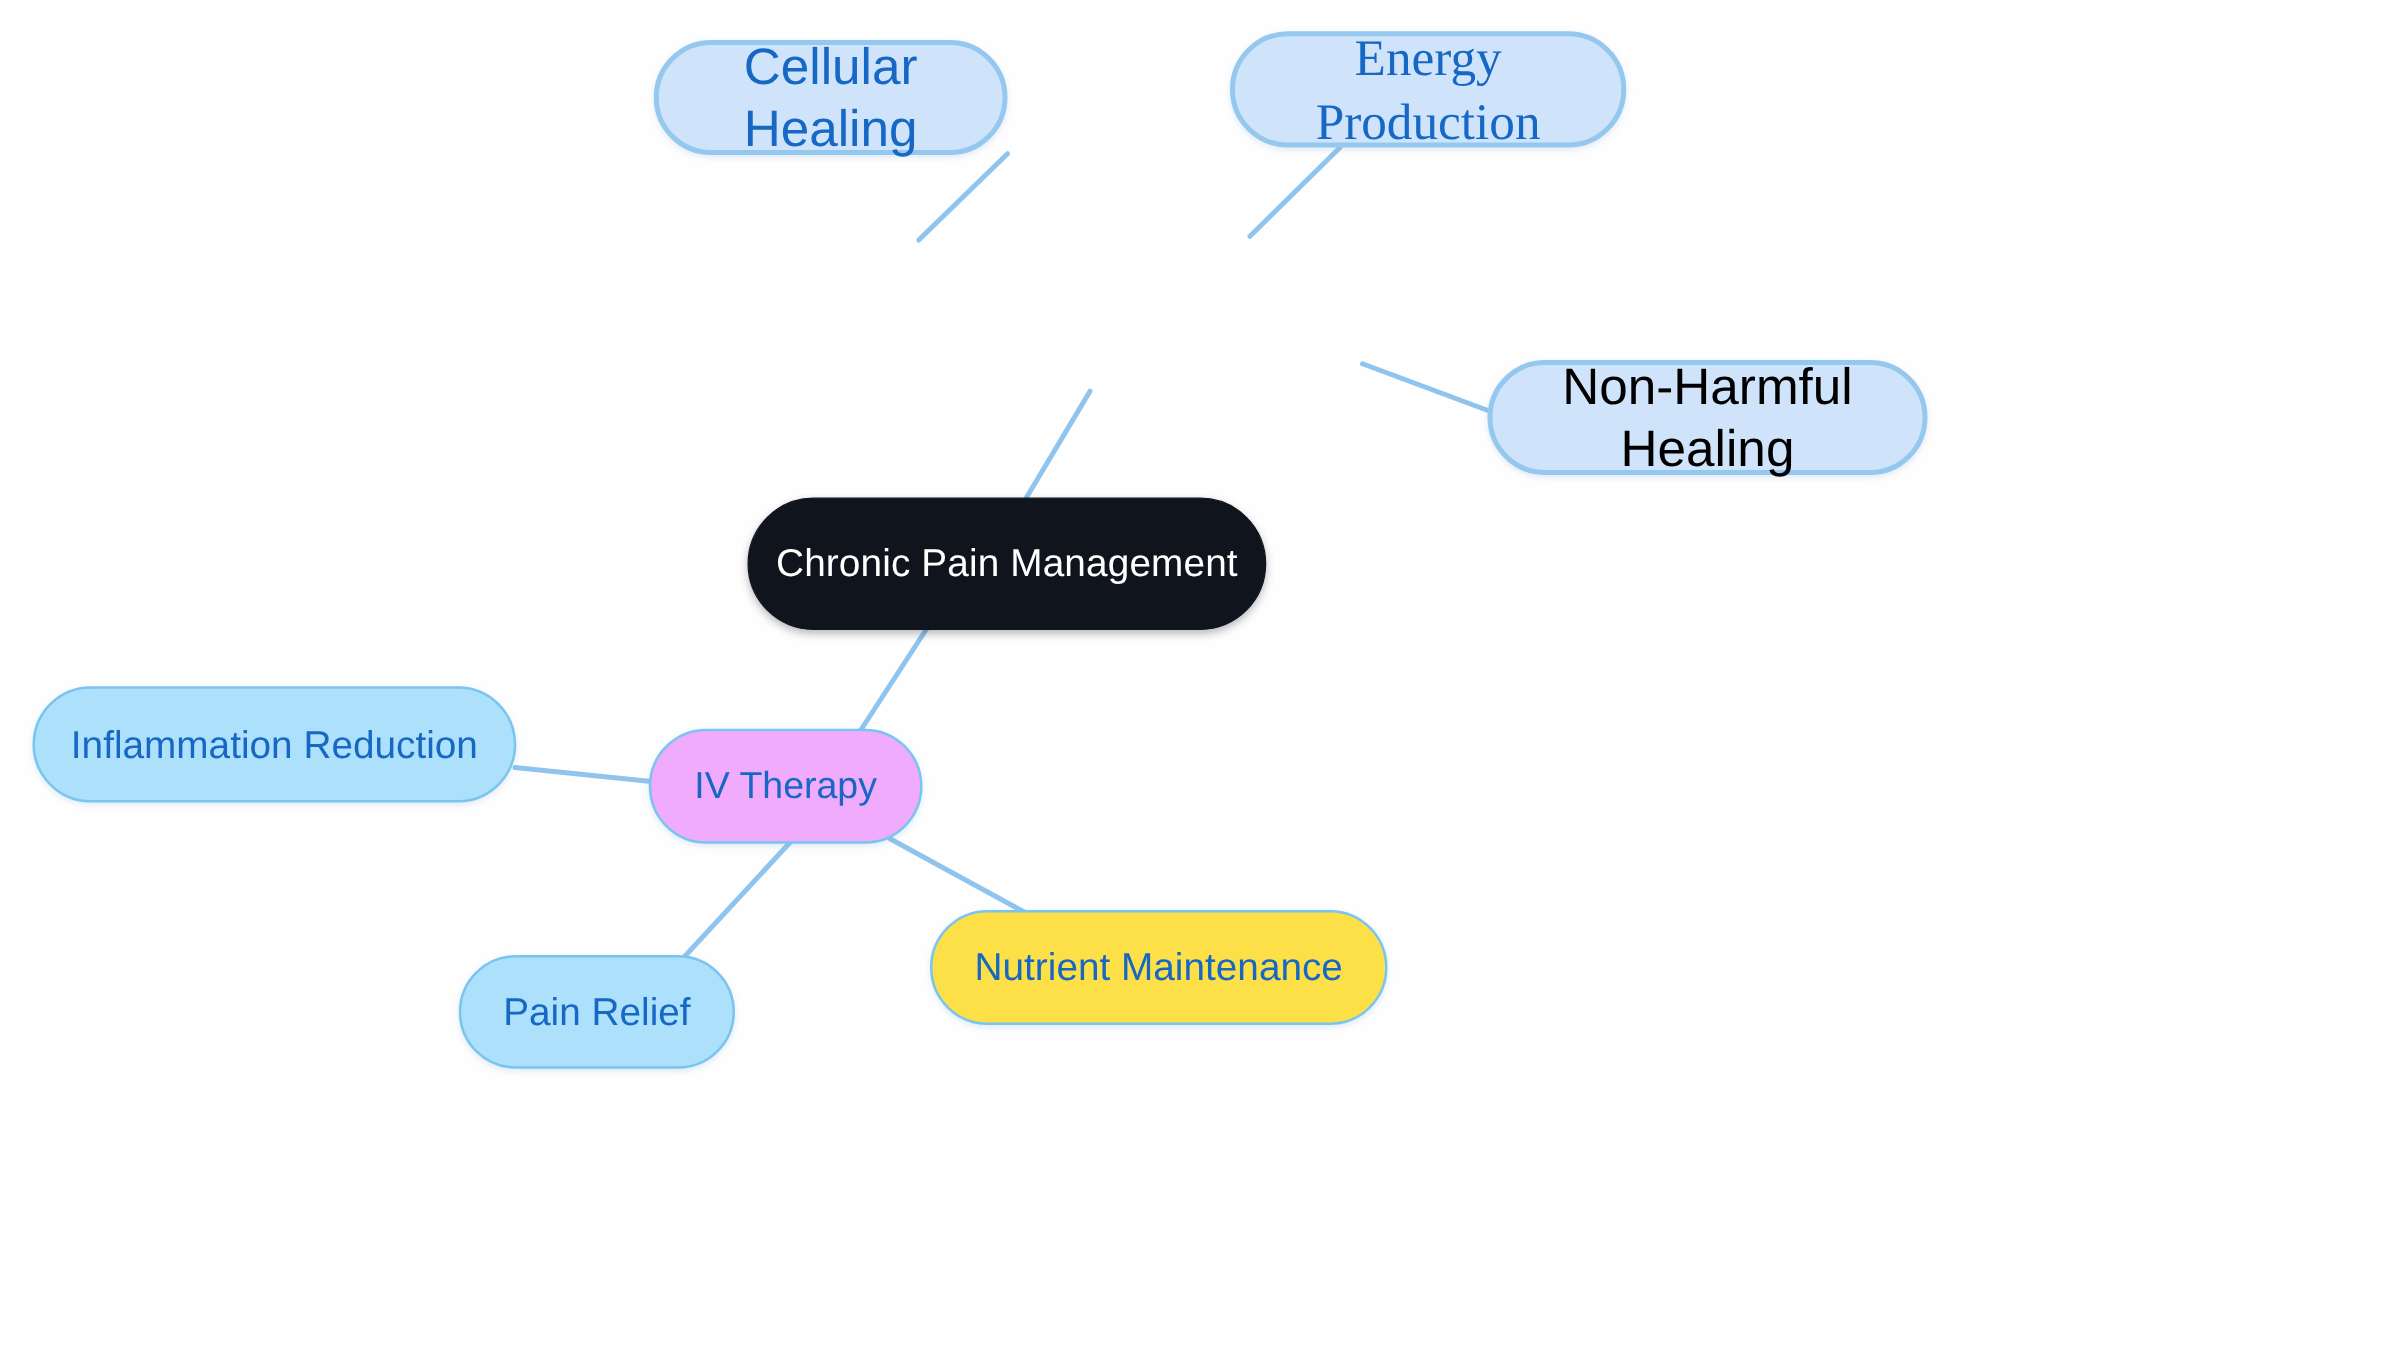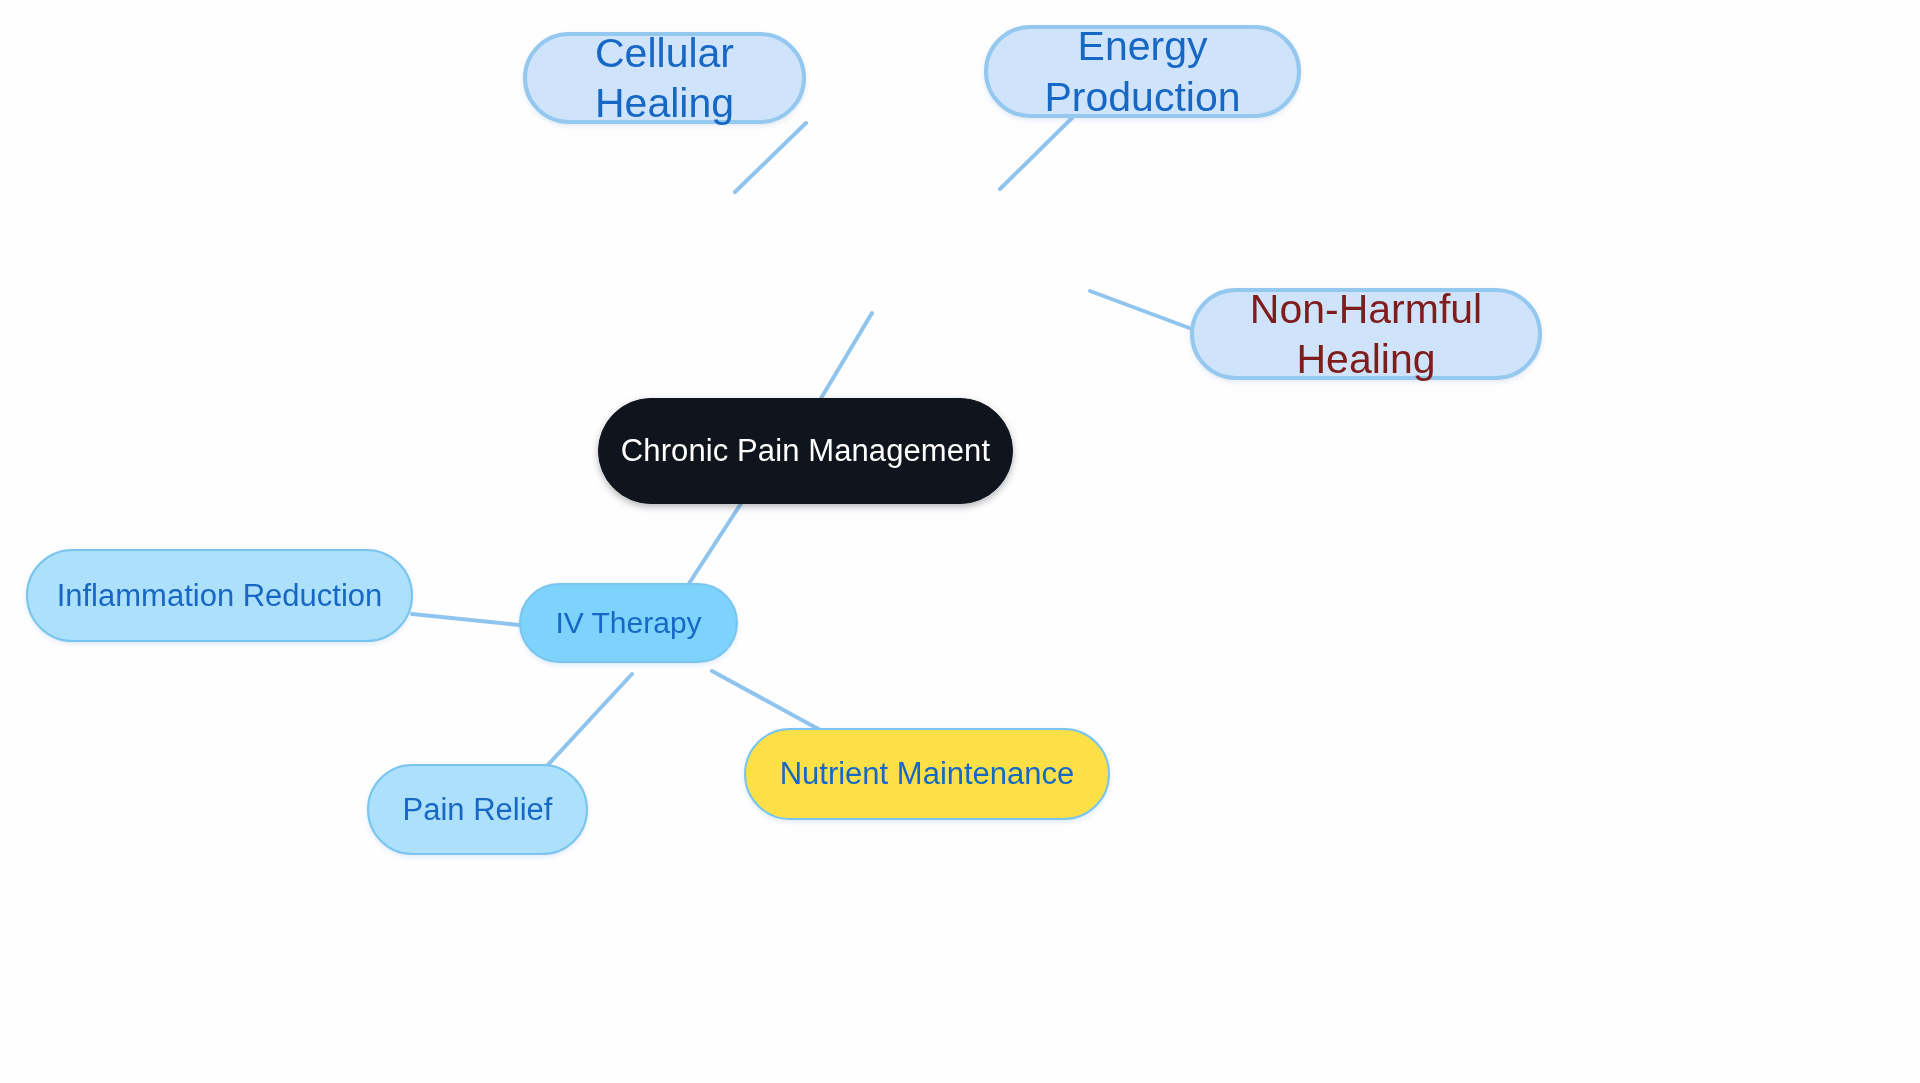--- a/index.html
+++ b/index.html
@@ -103,29 +103,29 @@
 
   <div class="node node-root" style="left: 598px; top: 398px; width: 415px; height: 106px; background: rgb(16, 20, 28); color: rgb(255, 255, 255);">
     <span class="node-label">Chronic Pain Management</span>
   </div>
 
 
   <div class="node node-leaf-a" style="left: 523px; top: 32px; width: 283px; height: 92px; background: rgb(207, 228, 251); color: rgb(22, 104, 196); border-color: rgb(149, 200, 239);">
     <span class="node-label">Cellular Healing</span>
   </div>
 
-  <div class="node node-leaf-a" style="left: 984px; top: 25px; width: 317px; height: 93px; background: rgb(207, 228, 251); color: rgb(22, 104, 196); border-color: rgb(149, 200, 239);">
+  <div class="node node-leaf-a" style="left: 984px; top: 25px; width: 317px; height: 93px; background: rgb(207, 228, 251); color: rgb(22, 104, 196); border-color: rgb(149, 200, 239); font-family: Liberation Serif, serif;">
     <span class="node-label">Energy Production</span>
   </div>
 
-  <div class="node node-leaf-a" style="left: 1190px; top: 288px; width: 352px; height: 92px; background: rgb(207, 228, 251); color: #7f1d1d; border-color: rgb(149, 200, 239);">
+  <div class="node node-leaf-a" style="left: 1190px; top: 288px; width: 352px; height: 92px; background: rgb(207, 228, 251); color: #000000; border-color: rgb(149, 200, 239);">
     <span class="node-label">Non-Harmful Healing</span>
   </div>
 
-  <div class="node node-branch-b" style="left: 519px; top: 583px; width: 219px; height: 80px; background: #7dd3fc; color: rgb(22, 104, 196); border-color: rgb(121, 197, 239);">
+  <div class="node node-branch-b" style="left: 519px; top: 583px; width: 219px; height: 92px; background: #f0abfc; color: rgb(22, 104, 196); border-color: rgb(121, 197, 239);">
     <span class="node-label">IV Therapy</span>
   </div>
 
   <div class="node node-leaf-b" style="left: 26px; top: 549px; width: 387px; height: 93px; background: rgb(173, 224, 251); color: rgb(22, 104, 196); border-color: rgb(121, 197, 239);">
     <span class="node-label">Inflammation Reduction</span>
   </div>
 
   <div class="node node-leaf-b" style="left: 367px; top: 764px; width: 221px; height: 91px; background: rgb(173, 224, 251); color: rgb(22, 104, 196); border-color: rgb(121, 197, 239);">
     <span class="node-label">Pain Relief</span>
   </div>

